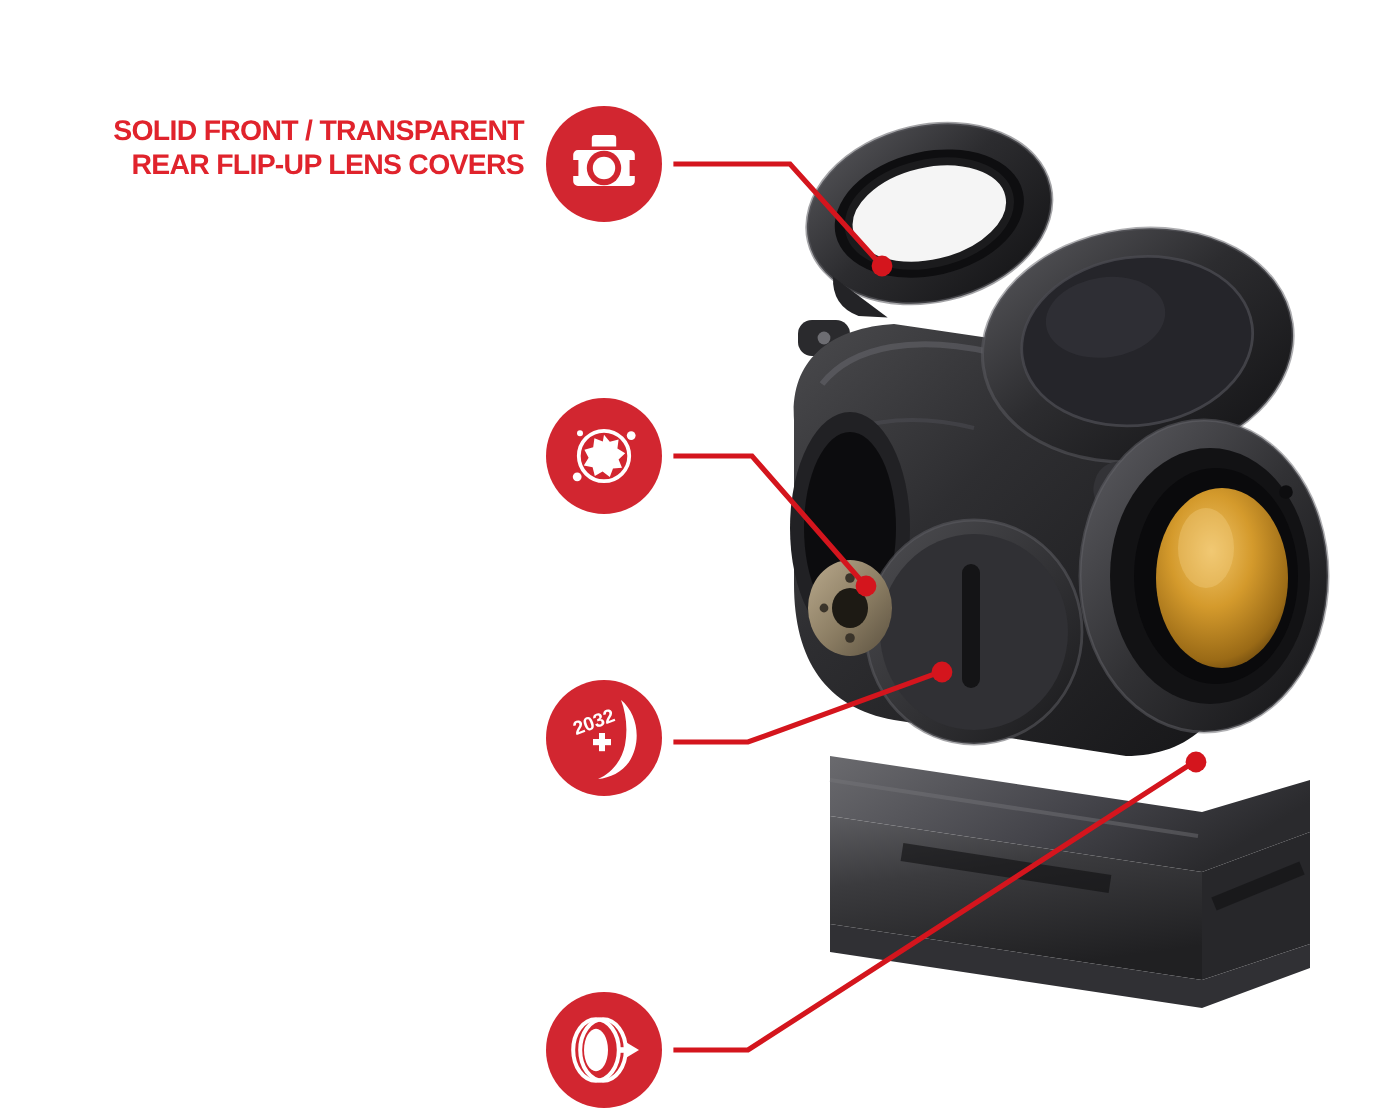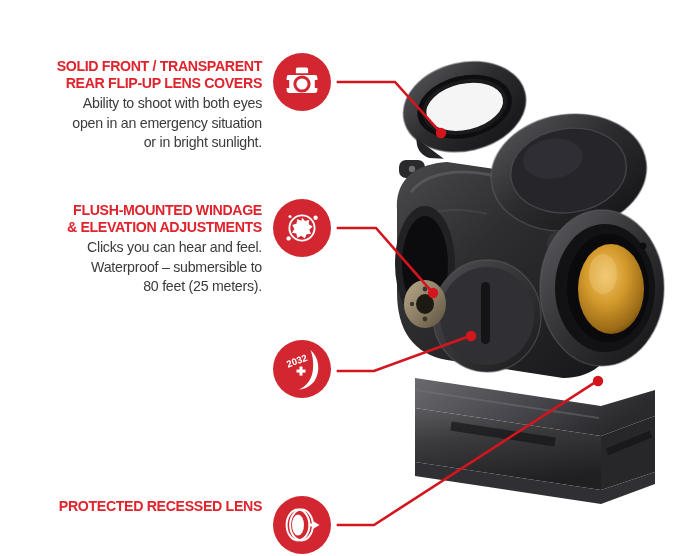--- a/index.html
+++ b/index.html
@@ -205,61 +205,50 @@
 
     <g>
       <path d="M338 485 L374 485 L597 341" fill="none" stroke="#d4151d" stroke-width="2.6" stroke-linecap="square"></path>
       <circle cx="598" cy="341" r="5.2" fill="#d4151d"></circle>
     </g>
   </svg>
 
   <div class="callout" style="left:0;top:18px;width:262px;">
     <p class="headline">SOLID FRONT / TRANSPARENT
 REAR FLIP-UP LENS COVERS</p>
-    <p class="body">Ability to shoot with both eyes
-open in an emergency situation
-or in bright sunlight.</p>
   </div>
   <div class="badge" style="left:273px;top:13px;">
     <svg width="40" height="40" viewBox="0 0 40 40">
       <path d="M15.5 5.5 h9 a1.6 1.6 0 0 1 1.6 1.6 v4.2 h-12.2 v-4.2 a1.6 1.6 0 0 1 1.6 -1.6 z" fill="#ffffff"></path>
       <path d="M7 13 h26 a2.4 2.4 0 0 1 2.4 2.4 v2.6 h-2.6 v8 h2.6 v2.6 a2.4 2.4 0 0 1 -2.4 2.4 h-26 a2.4 2.4 0 0 1 -2.4 -2.4 v-2.6 h2.6 v-8 h-2.6 v-2.6 a2.4 2.4 0 0 1 2.4 -2.4 z" fill="#ffffff"></path>
       <circle cx="20" cy="22" r="8.6" fill="#d22630"></circle>
       <circle cx="20" cy="22" r="5.6" fill="#ffffff"></circle>
     </svg>
   </div>
 
-  <div class="callout" style="left:0;top:162px;width:262px;">
-    <p class="headline">FLUSH-MOUNTED WINDAGE
-&amp; ELEVATION ADJUSTMENTS</p>
-    <p class="body">Clicks you can hear and feel.
-Waterproof – submersible to
-80 feet (25 meters).</p>
-  </div>
   <div class="badge" style="left:273px;top:159px;">
     <svg width="42" height="42" viewBox="0 0 42 42">
       <circle cx="21" cy="21" r="12.6" fill="none" stroke="#ffffff" stroke-width="1.9"></circle>
       <path d="M21 10.4 l2.9 3.5 4.4 -1.1 -0.6 4.5 3.9 2.3 -3.3 3.1 1.7 4.2 -4.5 0.3 -1.6 4.3 -3.6 -2.8 -3.9 2.3 -1.1 -4.4 -4.4 -0.9 2.4 -3.8 -2.1 -4 4.4 -1.3 0.6 -4.5 4.2 1.7 z" fill="#ffffff"></path>
       <circle cx="34.6" cy="10.8" r="2.2" fill="#ffffff"></circle>
       <circle cx="7.6" cy="31.4" r="2.2" fill="#ffffff"></circle>
       <circle cx="9.0" cy="9.6" r="1.5" fill="#ffffff"></circle>
     </svg>
   </div>
 
   <div class="badge" style="left:273px;top:300px;">
     <svg width="50" height="50" viewBox="0 0 50 50">
       <path d="M33.5 6 C42 13 44 27 37.5 37 C34 42 28 45 22 45.5 C29 42.5 34 36 35.5 28.5 C37 20.5 36 12.5 33.5 6 Z" fill="#ffffff"></path>
       <text x="21" y="20" fill="#ffffff" font-family="'Liberation Sans',sans-serif" font-size="9.6" font-weight="bold" text-anchor="middle" transform="rotate(-20 21 20)">2032</text>
       <path d="M19.5 25.5 h9 v3.1 h-9 z" fill="#ffffff"></path>
       <path d="M22.5 22.5 h3 v9.1 h-3 z" fill="#ffffff"></path>
     </svg>
   </div>
 
   <div class="callout" style="left:0;top:458px;width:262px;">
-    <p class="headline">PROTECTED RECESSED LENS</p>
   </div>
   <div class="badge" style="left:273px;top:456px;">
     <svg width="42" height="42" viewBox="0 0 42 42">
       <ellipse cx="17" cy="21" rx="11.4" ry="15.4" fill="none" stroke="#ffffff" stroke-width="2"></ellipse>
       <ellipse cx="20.5" cy="21" rx="11.4" ry="15.4" fill="none" stroke="#ffffff" stroke-width="2"></ellipse>
       <ellipse cx="17" cy="21" rx="6" ry="10.6" fill="#ffffff"></ellipse>
       <path d="M31 16.5 L38.5 21 L31 25.5 Z" fill="#ffffff"></path>
       <rect x="27.8" y="19.6" width="5.2" height="2.8" fill="#ffffff"></rect>
     </svg>
   </div>

